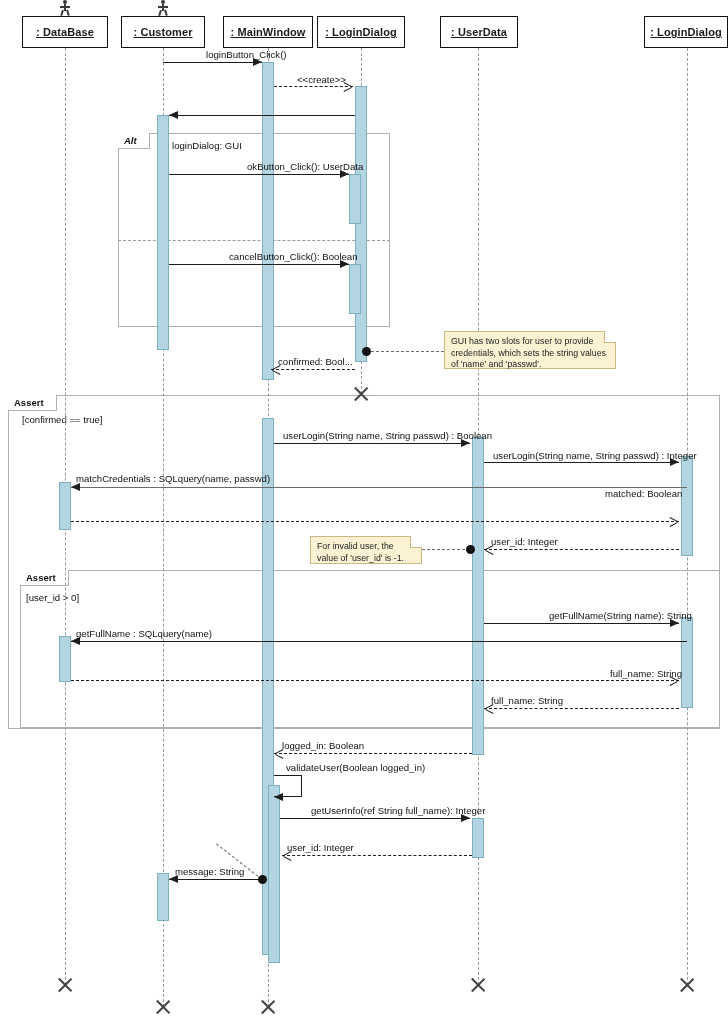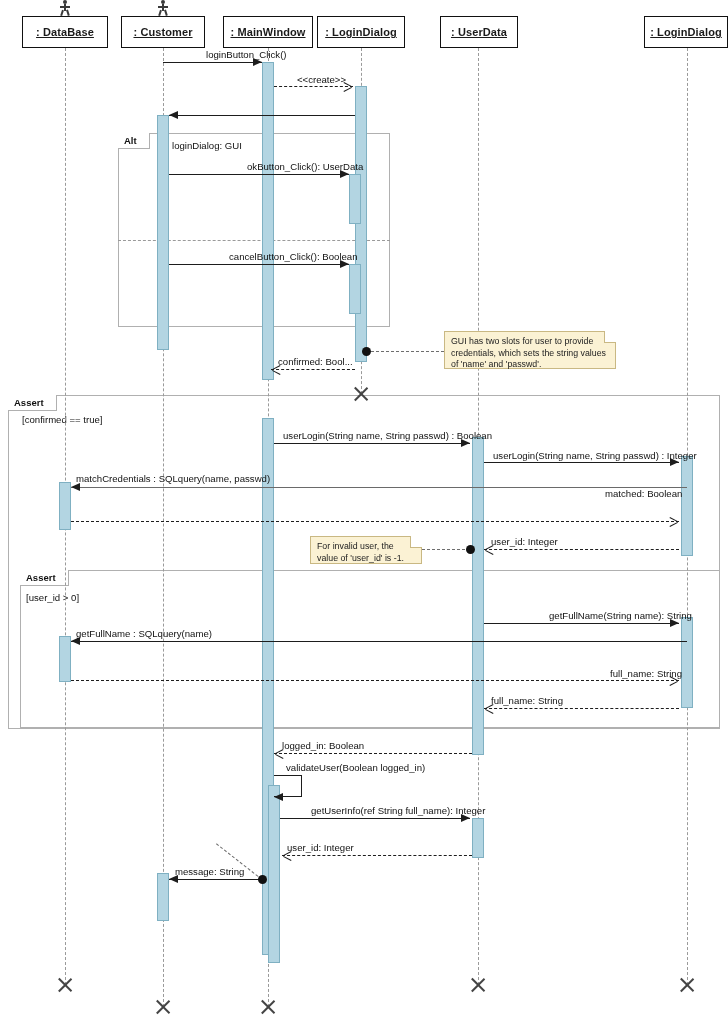--- a/index.html
+++ b/index.html
@@ -34,21 +34,21 @@
   .openL{position:absolute;width:9px;height:9px;}
   .openL:before,.openL:after{content:"";position:absolute;right:0;width:9px;height:0;border-top:1.2px solid #1d1d1d;}
   .openL:before{top:0;transform:rotate(-28deg);transform-origin:right top;}
   .openL:after{top:9px;transform:rotate(28deg);transform-origin:right bottom;}
 
   .msg-label{position:absolute;font-size:9.6px;color:#111;white-space:nowrap;}
 
   .frame{position:absolute;box-sizing:border-box;border:1px solid #b0b0b0;background:transparent;}
   .frame-tab{position:absolute;box-sizing:border-box;border:1px solid #b0b0b0;border-top:none;border-left:none;background:#fff;
       font-size:9.5px;font-weight:bold;color:#111;padding:2px 12px 2px 6px;line-height:11px;}
-  .frame-tab.alt{}
+  .frame-tab.alt{font-style:italic;}
   .guard{position:absolute;font-size:9.6px;color:#111;white-space:nowrap;}
   .divider{position:absolute;height:0;border-top:1px dashed #9a9a9a;}
 
   .note{position:absolute;box-sizing:border-box;background:#fbf2d4;border:1px solid #c9b883;
       font-size:8.8px;line-height:11.5px;color:#222;padding:4px 6px;}
   .note .fold{position:absolute;right:-1px;top:-1px;width:11px;height:11px;background:#fff;
       border-left:1px solid #c9b883;border-bottom:1px solid #c9b883;}
   .note-line{position:absolute;height:0;border-top:1px dashed #6d6d6d;transform-origin:left center;}
   .note-dot{position:absolute;width:9px;height:9px;border-radius:50%;background:#111;}
 

